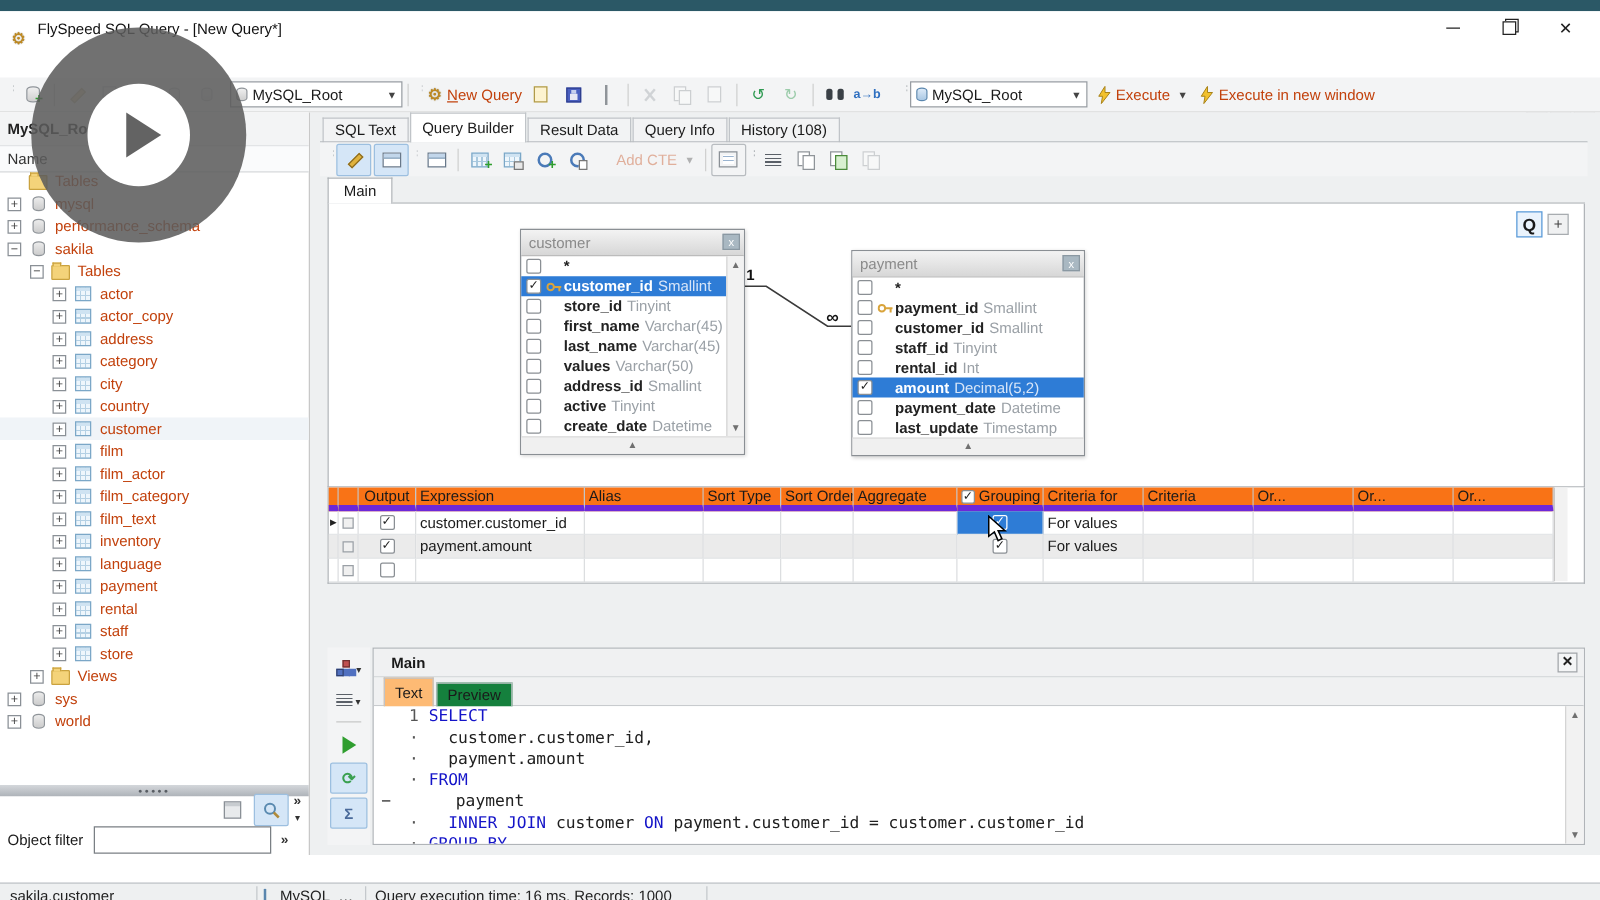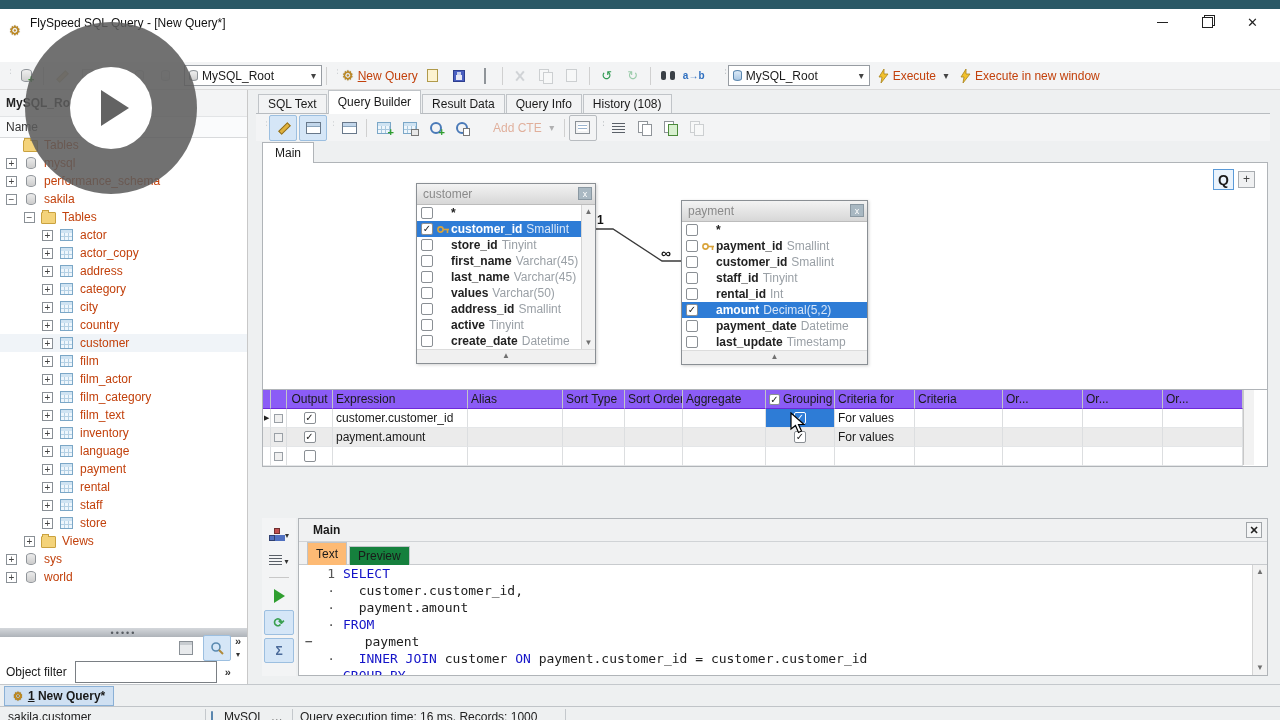--- a/index.html
+++ b/index.html
@@ -151,21 +151,21 @@
   .twin-collapse{position:absolute;left:0;right:0;bottom:0;height:13px;background:#f0f0f0;border-top:1px solid #dcdcdc;text-align:center;color:#707070;font-size:8px;line-height:12px;}
   .twin-collapse::before{content:"▲";}
   .vsb{position:absolute;top:21px;right:0;width:14px;background:#f2f2f2;border-left:1px solid #d4d4d4;box-sizing:border-box;}
   .vsb .up,.vsb .dn{position:absolute;left:0;width:100%;height:13px;color:#707070;font-size:8px;text-align:center;line-height:13px;}
   .vsb .up{top:0;} .vsb .up::before{content:"▲";}
   .vsb .dn{bottom:0;} .vsb .dn::before{content:"▼";}
   .joinlabel{position:absolute;font-weight:bold;color:#111;}
   
   .grid{left:262px;top:390px;width:1006px;height:77px;background:#fff;border:1px solid #b0b4b8;border-top:none;box-sizing:border-box;}
   .grow{display:flex;height:19px;box-sizing:border-box;}
-  .ghead .gc{background:#8b5cf6;border-right:1px solid #c2c5c8;border-bottom:1px solid #6d28d9;}
+  .ghead .gc{background:#f97316;border-right:1px solid #c2c5c8;border-bottom:5px solid #6d28d9;}
   .gc{box-sizing:border-box;border-right:1px solid #dcdee0;border-bottom:1px solid #e4e6e8;display:flex;align-items:center;padding:0 3px;overflow:hidden;white-space:nowrap;}
   .grow.alt .gc{background:#ebebeb;}
   .w0{width:8px;padding:0;} .w1{width:16px;justify-content:center;padding:0;} .w2{width:46px;justify-content:center;} .w3{width:135px;} .w4{width:95px;} .w5{width:62px;} .w6{width:58px;} .w7{width:83px;} .w8{width:69px;} .w9{width:80px;} .w10{width:88px;} .w11{width:80px;} .w12{width:80px;} .w13{width:80px;}
   .gc.selcell{background:#2e7cd6 !important;justify-content:center;}
   .rowmark::before{content:"▶";font-size:7px;color:#222;margin-left:1px;}
   .expbox{width:9px;height:9px;background:#f0f0f0;border:1px solid #9aa0a6;box-sizing:border-box;}
   .gscroll{position:absolute;left:980px;top:0;width:11px;height:75px;background:#f2f2f2;border-left:1px solid #c8c8c8;box-sizing:border-box;}
   
   .btools{left:262px;top:518px;width:34px;height:158px;background:#f3f4f5;display:flex;flex-direction:column;align-items:center;padding-top:4px;box-sizing:border-box;gap:3px;}
   .bbtn{width:28px;height:23px;display:flex;align-items:center;justify-content:center;gap:2px;}
@@ -999,26 +999,20 @@
           <span class="gut">·</span>
           <span class="code"><span class="kw">GROUP BY</span></span>
         </div>
     </div>
     <div class="esb">
       <span class="up"></span>
       <span class="dn"></span>
     </div>
   </div>
 
-  <div class="abs querybar">
-    <div class="qtab">
-      <span class="g-gear" style="font-size:11px;"></span>
-      <span><span class="u">1</span><span> New Query*</span></span>
-    </div>
-  </div>
 
   <div class="abs statusbar">
     <span class="st" style="left:8px;">sakila.customer</span>
     <span class="stsep" style="left:205px;"></span>
     <span class="abs" style="left:211px;top:5px;"><span class="i-db small blue"></span></span>
     <span class="st" style="left:224px;width:62px;overflow:hidden;text-overflow:ellipsis;">MySQL_Root</span>
     <span class="stsep" style="left:292px;"></span>
     <span class="st" style="left:300px;">Query execution time: 16 ms. Records: 1000</span>
     <span class="stsep" style="left:565px;"></span>
   </div>

